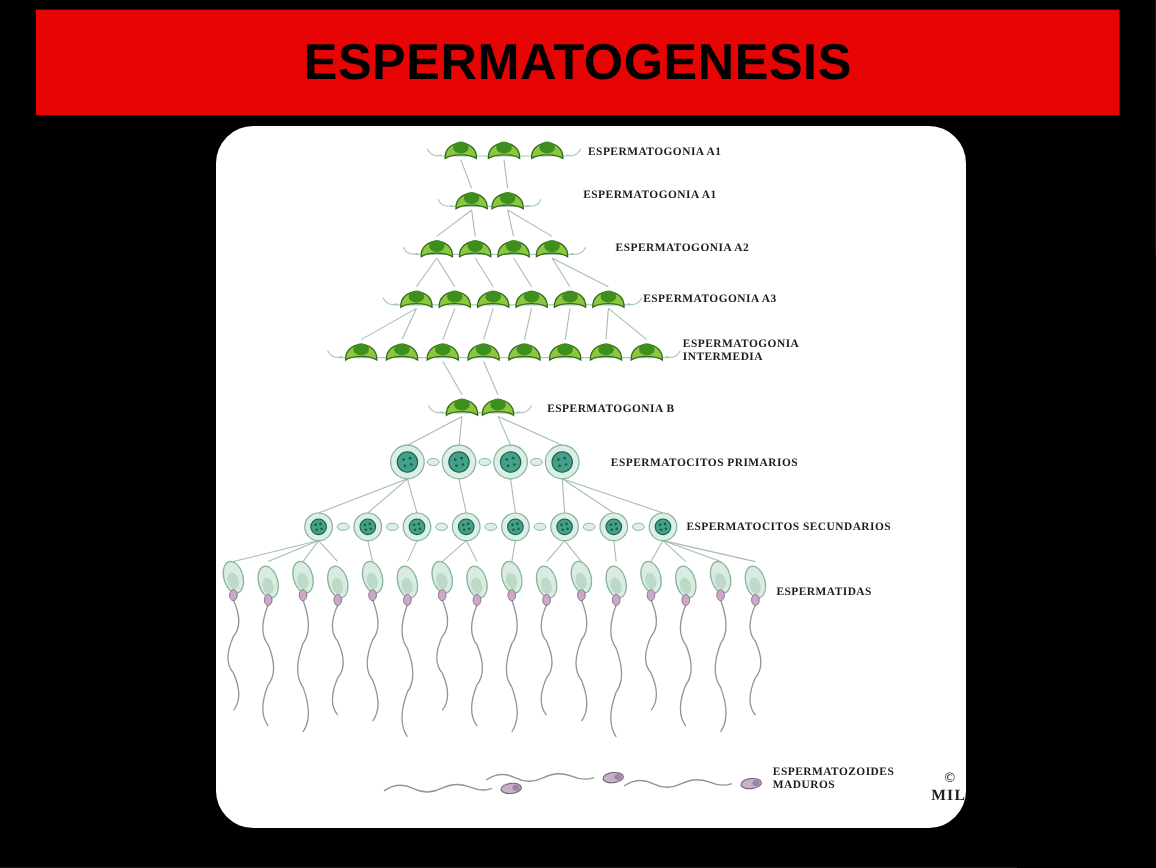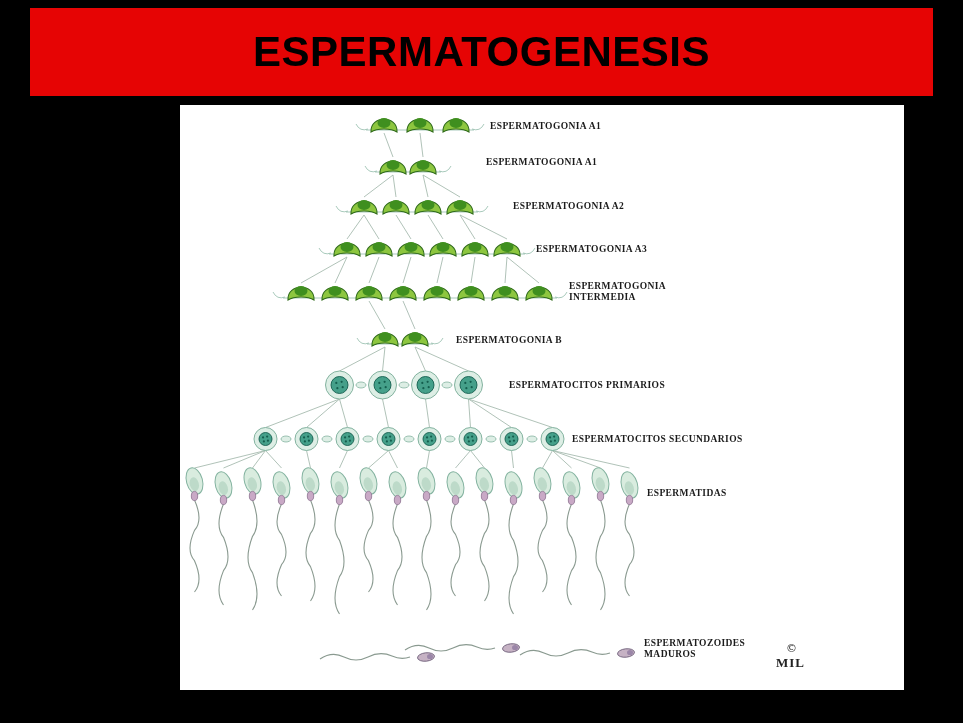--- a/index.html
+++ b/index.html
@@ -31,22 +31,23 @@
     margin: 0;
     font-family: "Liberation Sans", sans-serif;
     font-weight: bold;
     font-size: 42px;
     letter-spacing: 0.5px;
   }
   .diagram-box {
     position: absolute;
     left: 180px;
     top: 105px;
-    width: 724px;
+    width: 625px;
     height: 585px;
+    border-radius: 31px;
   }
   .diagram-box svg { display: block; }
   .dlabel {
     font-family: "Liberation Serif", serif;
     font-weight: bold;
     font-size: 9.5px;
     letter-spacing: 0.4px;
     fill: #1b1b1b;
   }
   .credit-symbol {

